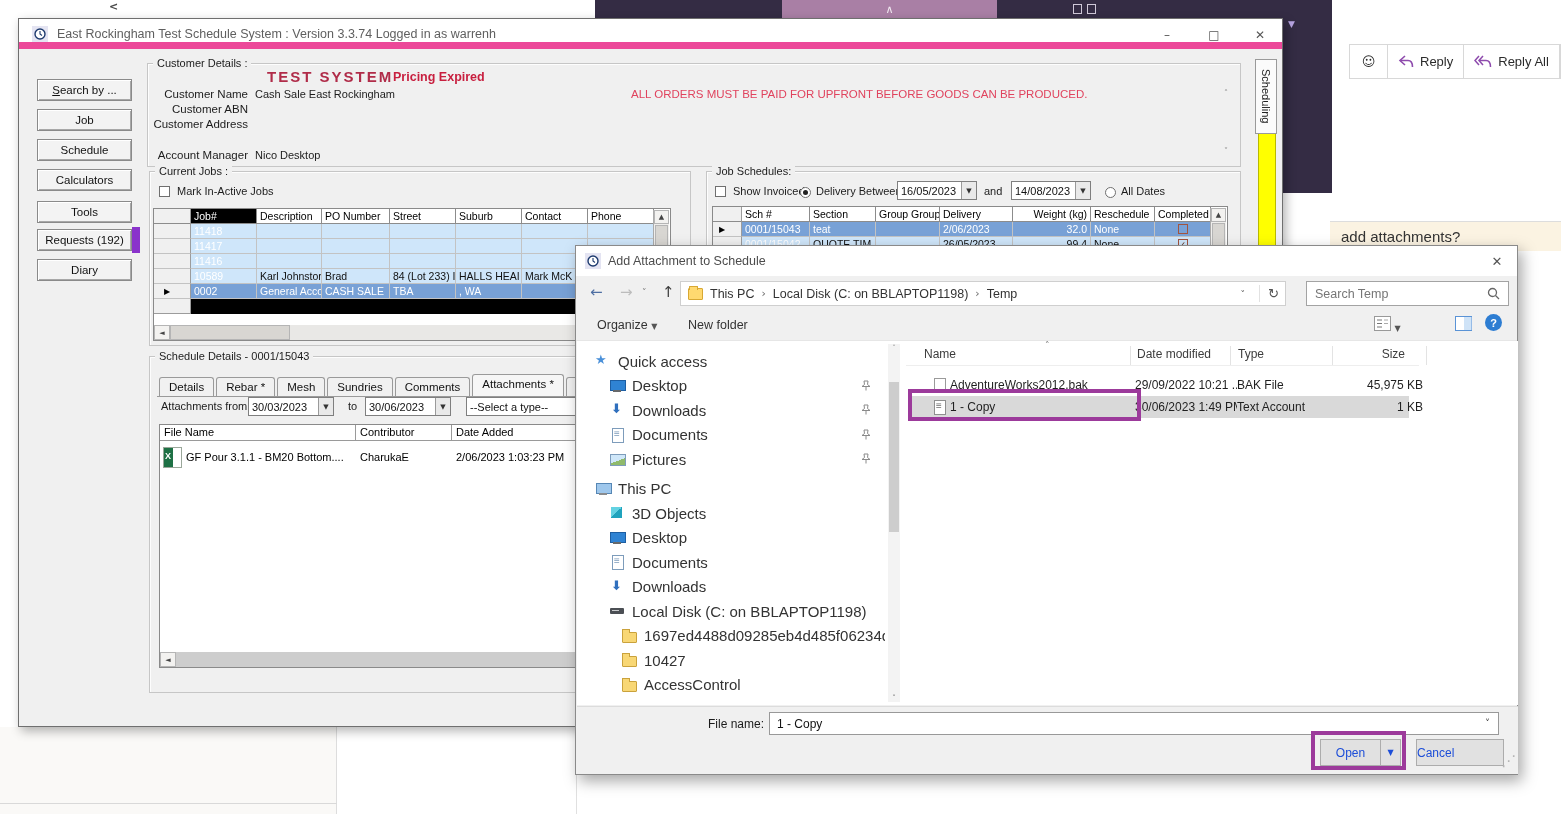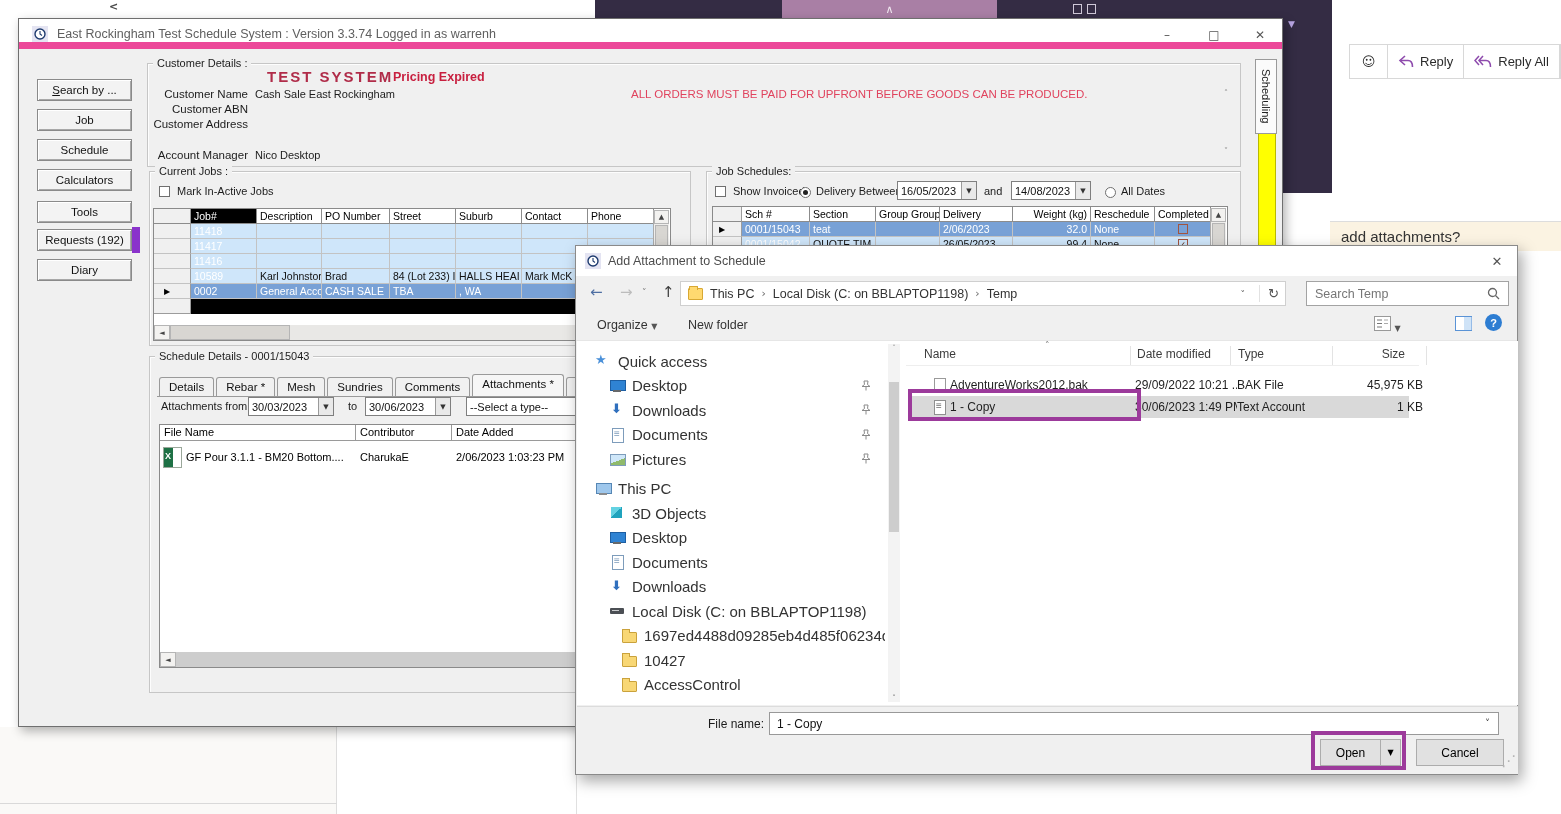--- a/index.html
+++ b/index.html
@@ -157,22 +157,22 @@
   .icn.textfile::after{content:"≡";position:absolute;left:5px;top:1px;font-size:10px;color:#6f6f6f}
   .fl-head{position:absolute;left:330px;top:100px;width:513px;height:20px;display:flex;font-size:12px;color:#3c3c3c;
     border-bottom:1px solid #eee}
   .fl-head>div{border-right:1px solid #e3e3e3;padding:1px 0 0 18px;flex:none}
   .flrow{position:absolute;left:332px;height:22px;display:flex;align-items:center;font-size:12px;color:#1f1f1f}
   .flrow.selected{background:#d9d9d9}
   .flrow>div{flex:none;white-space:nowrap;overflow:hidden}
   .dbottom{position:absolute;left:1px;top:460px;width:941px;height:68px;background:#f0f0f0;border-top:1px solid #dcdcdc}
   .fncombo{position:absolute;left:192px;top:5px;width:730px;height:23px;background:#fff;border:1px solid #999;
     display:flex;align-items:center;font-size:12px;color:#111;padding-left:7px}
-  .dbtn{position:absolute;background:#e1e1e1;border:1px solid #acacac;font-size:12px;color:#000000;
-    display:flex;align-items:center;justify-content:center}
+  .dbtn{position:absolute;background:#e1e1e1;border:1px solid #acacac;font-size:12px;color:#1d4ed8;
+    display:flex;align-items:center;}
   .ann{position:absolute;border:4px solid #9c3a9b;z-index:30;pointer-events:none}
 </style>
 </head>
 <body>
 
 <div id="screen">
 
   <div class="bg-bottomleft"></div>
   <div class="bg-bl-line"></div>
   <div class="bg-vline2"></div>

